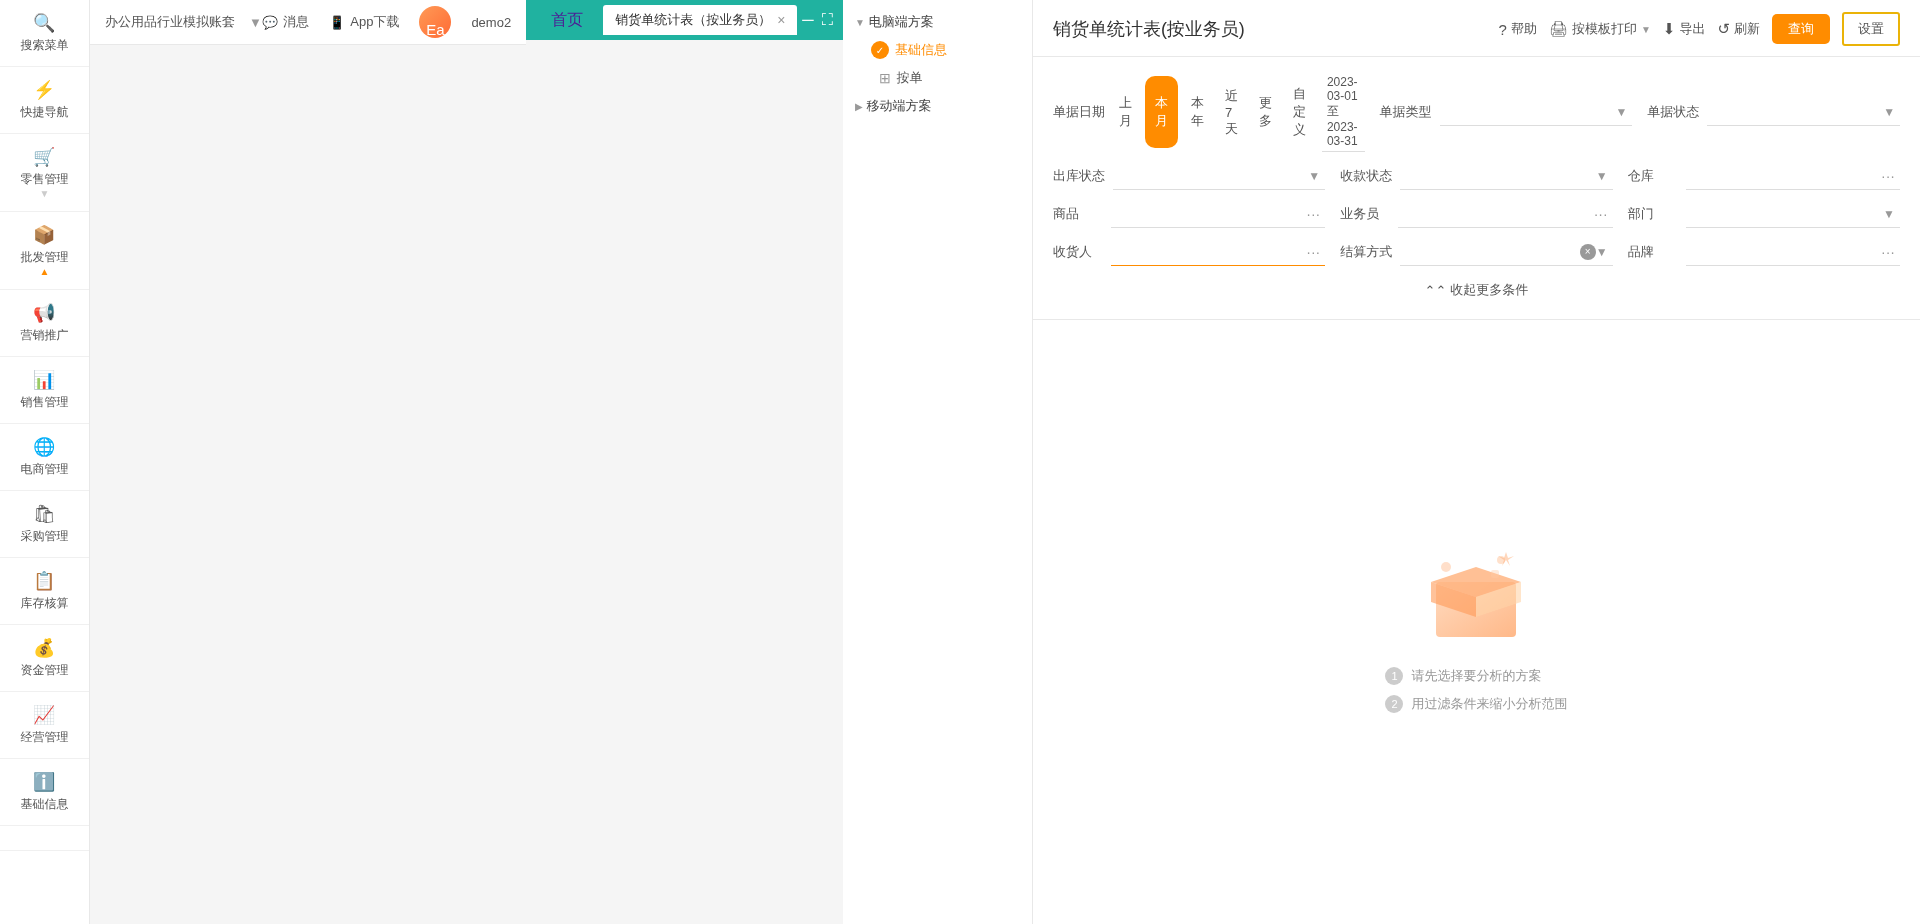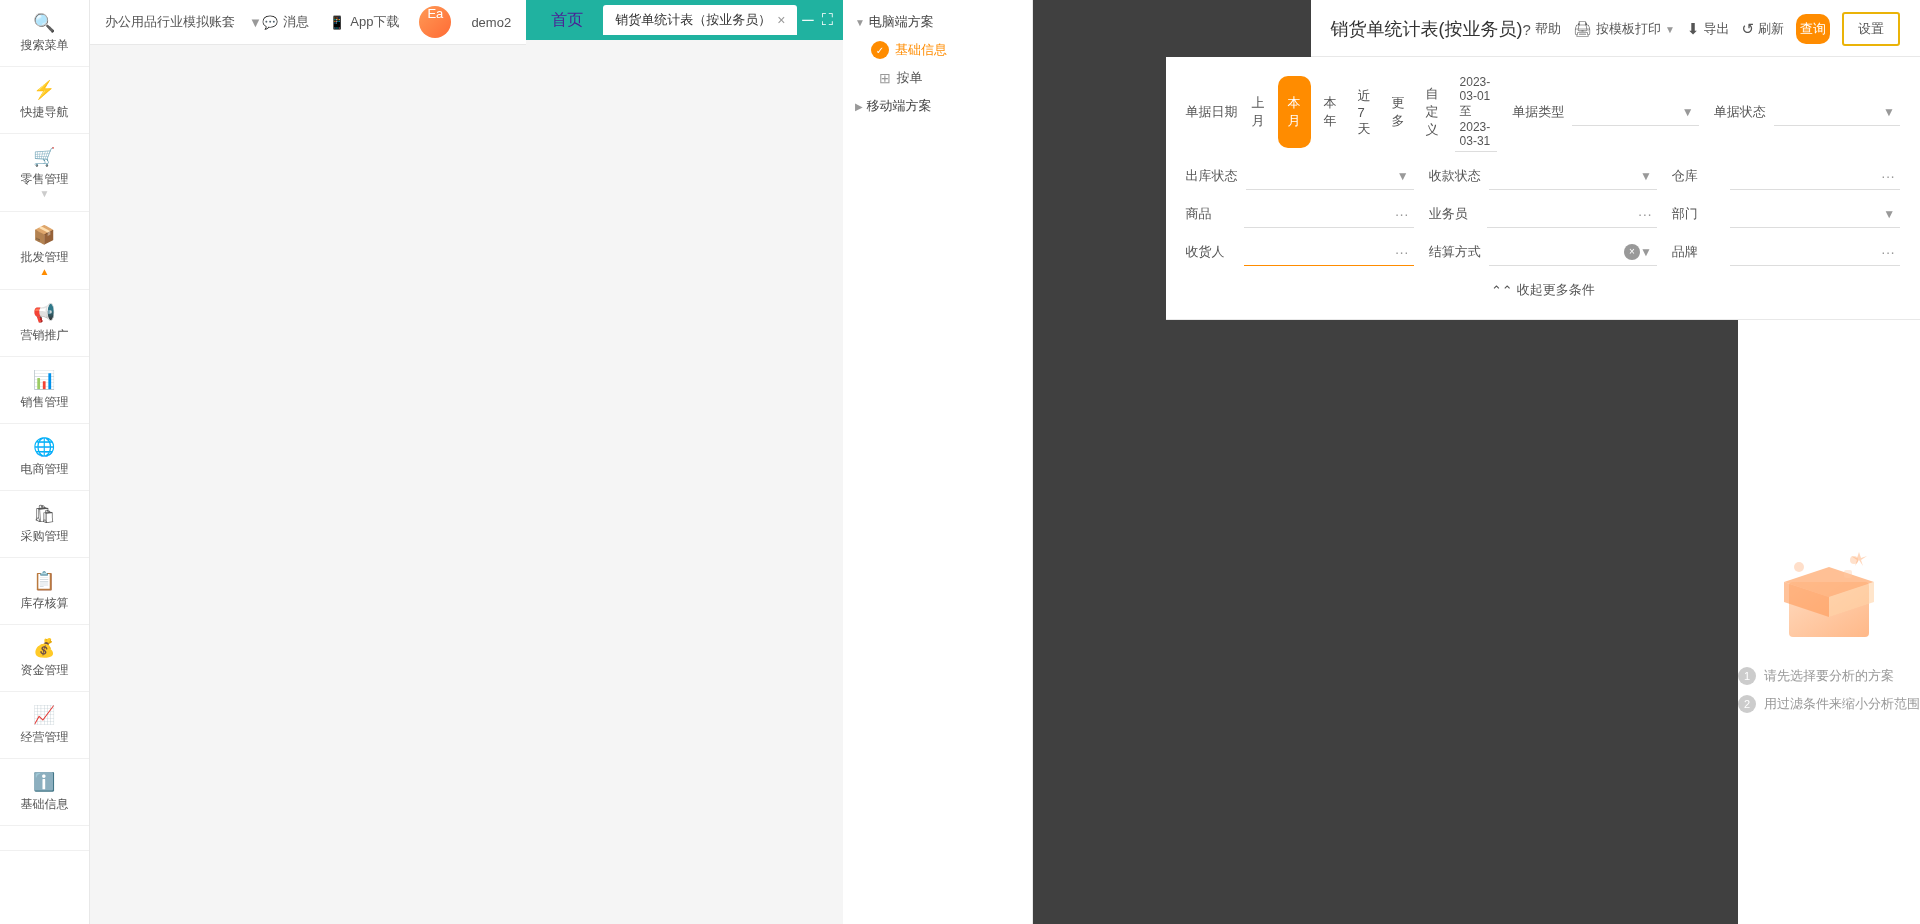--- a/index.html
+++ b/index.html
@@ -74,22 +74,22 @@
       flex-shrink: 0;
     }
     .top-header-left { display: flex; align-items: center; gap: 10px; }
     .app-title { font-size: 13px; color: #555; }
     .app-title-dropdown { cursor: pointer; color: #999; margin-left: 4px; }
     .top-header-right { display: flex; align-items: center; gap: 20px; }
     .header-action { display: flex; align-items: center; gap: 5px; cursor: pointer; color: #555; font-size: 13px; }
     .avatar {
       width: 32px; height: 32px; border-radius: 50%;
       background: linear-gradient(135deg, #ff9a56, #ff6b35);
-      display: flex; align-items: flex-start; justify-content: center;
-      color: #fff; font-size: 13px; cursor: pointer;
+      display: flex; align-items: flex-end; justify-content: center;
+      color: #fff; font-size: 15px; cursor: pointer;
     }
 
     
     .tab-bar {
       height: 40px;
       background: #20b2a0;
       display: flex;
       align-items: center;
       padding: 0 10px;
       gap: 5px;
@@ -179,43 +179,42 @@
     }
     .scheme-subitem-icon { color: #999; font-size: 14px; }
 
     
     .right-main {
       flex: 1;
       display: flex;
       flex-direction: column;
       overflow: hidden;
       background: #404040;
-      align-items: flex-end;
     }
 
     
     .page-title-bar {
       background: #fff;
       padding: 12px 20px 10px;
       display: flex;
       align-items: center;
       justify-content: space-between;
       border-bottom: 1px solid #e8e8e8;
       flex-shrink: 0;
     }
     .page-title { font-size: 18px; color: #333; font-weight: 500; }
     .page-title-actions { display: flex; align-items: center; gap: 12px; }
     .title-action { display: flex; align-items: center; gap: 4px; color: #555; cursor: pointer; font-size: 13px; }
     .title-action-icon { font-size: 15px; }
     .btn-query {
       background: #ff8c00;
       color: #fff;
       border: none;
-      padding: 6px 4px;
-      border-radius: 10px;
+      padding: 6px 16px;
+      border-radius: 5px;
       cursor: pointer;
       font-size: 13px;
     }
     .btn-settings {
       background: #fff;
       color: #555;
       border: 2px solid #eab308;
       padding: 6px 14px;
       border-radius: 3px;
       cursor: pointer;

